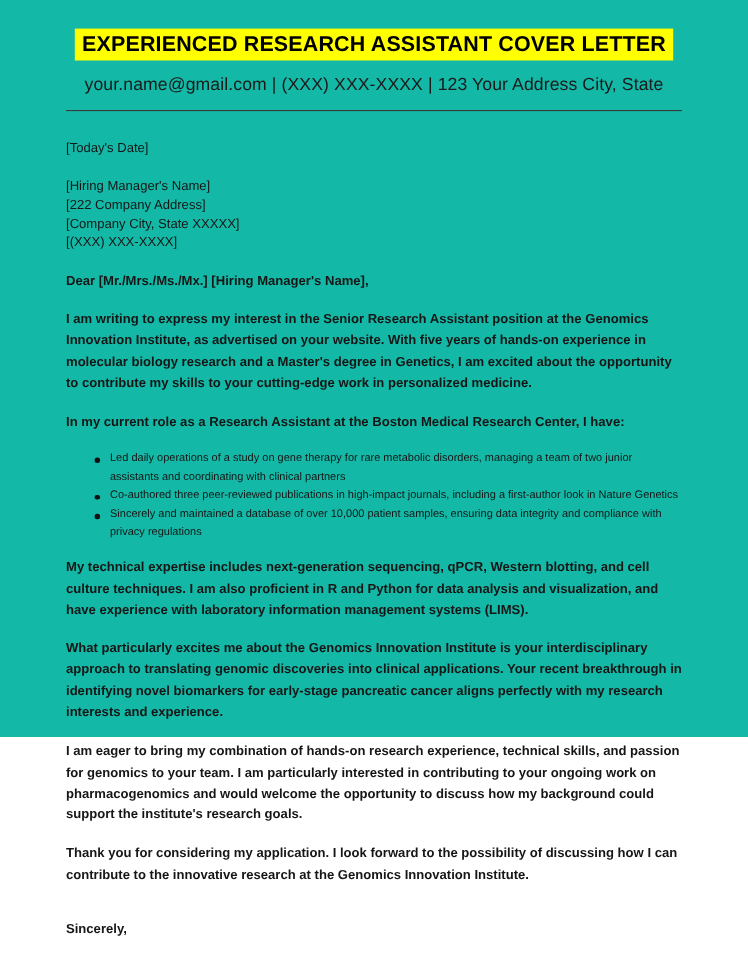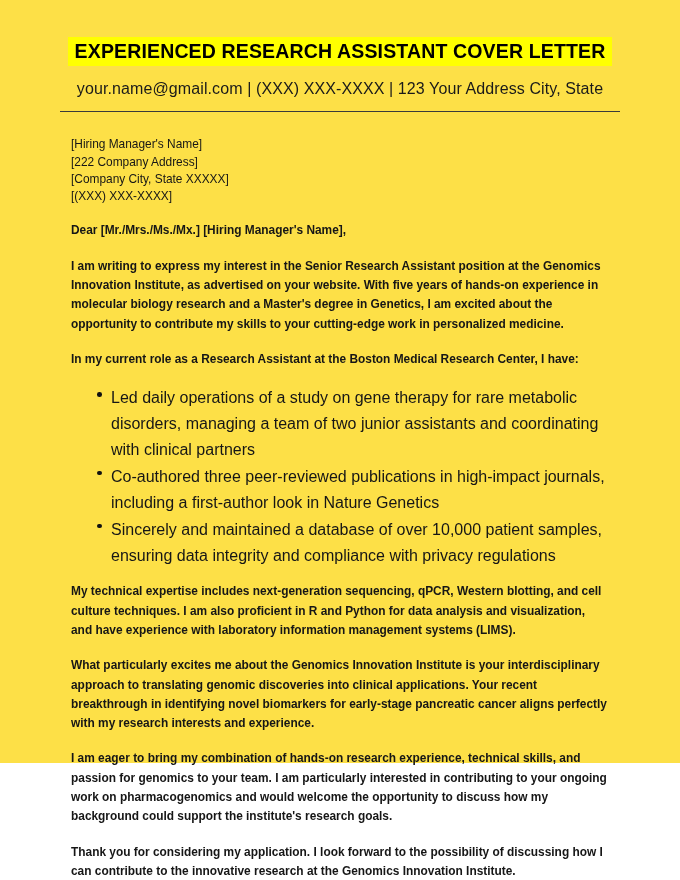--- a/index.html
+++ b/index.html
@@ -9,24 +9,24 @@
   }
   body {
     width: 680px;
     height: 880px;
     font-family: "Liberation Sans", sans-serif;
     color: #111111;
     overflow: hidden;
   }
   .page {
     width: 680px;
-    height: 763px;
+    height: 670px;
     box-sizing: border-box;
-    padding: 11px;
-    background: #fde047;
+    padding: 0;
+    background: #14b8a6;
     position: relative;
   }
   .header {
     padding-top: 26px;
     text-align: center;
   }
   .doc-title {
     display: inline-block;
     font-size: 19.5px;
     font-weight: bold;
@@ -70,21 +70,21 @@
     margin: 0;
     font-weight: bold;
   }
   ul.bullets {
     margin: 12px 0 14px 0;
     padding-left: 26px;
     list-style: none;
   }
   ul.bullets li {
     position: relative;
-    font-size: 16px;
+    font-size: 10px;
     line-height: 1.62;
     color: #161616;
     padding-left: 14px;
     margin-bottom: 1px;
   }
   ul.bullets li::before {
     content: "";
     position: absolute;
     left: 0;
     top: 7px;
@@ -103,20 +103,23 @@
 <div class="page">
 
   <div class="header">
     <div class="doc-title">EXPERIENCED RESEARCH ASSISTANT COVER LETTER</div>
     <div class="contact-line">your.name@gmail.com | (XXX) XXX-XXXX | 123 Your Address City, State</div>
     <div class="rule"></div>
   </div>
 
   <div class="body-area">
 
+    <div class="block">
+      <div class="line">[Today's Date]</div>
+    </div>
 
     <div class="block addr-block">
       <div class="line">[Hiring Manager's Name]</div>
       <div class="line">[222 Company Address]</div>
       <div class="line">[Company City, State XXXXX]</div>
       <div class="line">[(XXX) XXX-XXXX]</div>
     </div>
 
     <div class="block">
       <p class="para">Dear [Mr./Mrs./Ms./Mx.] [Hiring Manager's Name],</p>

